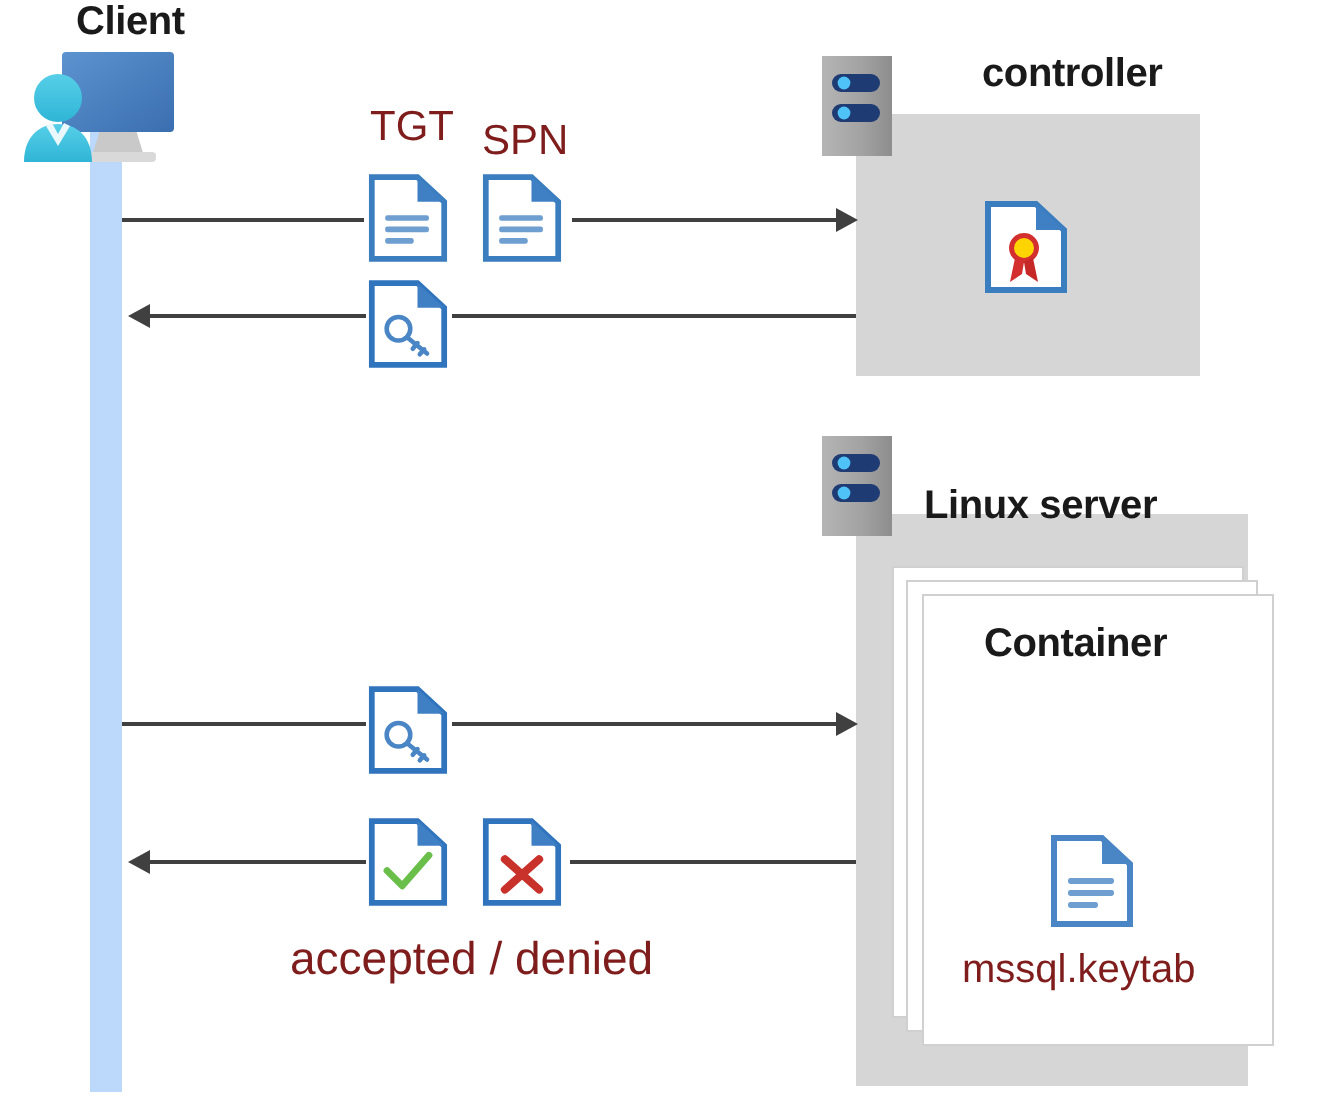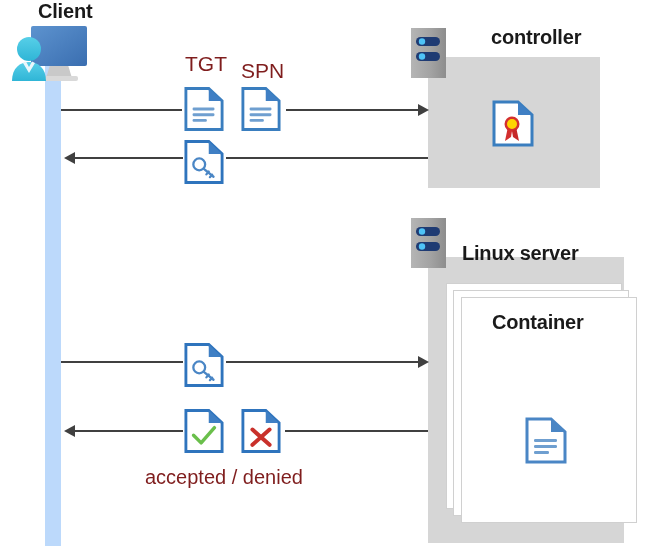--- a/index.html
+++ b/index.html
@@ -156,20 +156,21 @@
 
   <div class="abs" style="left:525px; top:417px; width:42px; height:47px;">
     <svg width="42" height="47" viewBox="0 0 42 47">
       <path d="M2 2 H26 L40 15 V45 H2 Z" fill="#ffffff" stroke="#4a86c5" stroke-width="3"></path>
       <path d="M26 2 L40 15 H26 Z" fill="#4a86c5"></path>
       <rect x="9" y="22" width="23" height="3" rx="1.2" fill="#6f9fd0"></rect>
       <rect x="9" y="28" width="23" height="3" rx="1.2" fill="#6f9fd0"></rect>
       <rect x="9" y="34" width="15" height="3" rx="1.2" fill="#6f9fd0"></rect>
     </svg>
   </div>
+  <div class="abs plain-label" style="left:481px; top:474px; font-size:20px;">mssql.keytab</div>
 
   <div class="abs conn-line" style="left:61px; top:109px; width:121px;"></div>
   <div class="abs conn-line" style="left:286px; top:109px; width:134px;"></div>
   <div class="abs arrow-right" style="left:418px; top:104px;"></div>
 
   <div class="abs plain-label" style="left:185px; top:52px; font-size:21px;">TGT</div>
   <div class="abs plain-label" style="left:241px; top:59px; font-size:21px;">SPN</div>
 
   <div class="abs" style="left:184px; top:86px; width:40px; height:46px;">
     <svg width="40" height="46" viewBox="0 0 42 47">
@@ -239,15 +240,15 @@
     <svg width="40" height="46" viewBox="0 0 42 47">
       <path d="M2 2 H26 L40 15 V45 H2 Z" fill="#ffffff" stroke="#2f74bd" stroke-width="3"></path>
       <path d="M26 2 L40 15 H26 Z" fill="#3f7fc4"></path>
       <g stroke="#c9312b" stroke-width="4.2" stroke-linecap="round">
         <path d="M12 22 L30 38"></path>
         <path d="M30 22 L12 38"></path>
       </g>
     </svg>
   </div>
 
-  <div class="abs plain-label" style="left:145px; top:466px; font-size:20px;">accepted / denied</div>
+  <div class="abs plain-label" style="left:145px; top:466px; font-size:23px;">accepted / denied</div>
 
 </div>
 
 </body></html>

